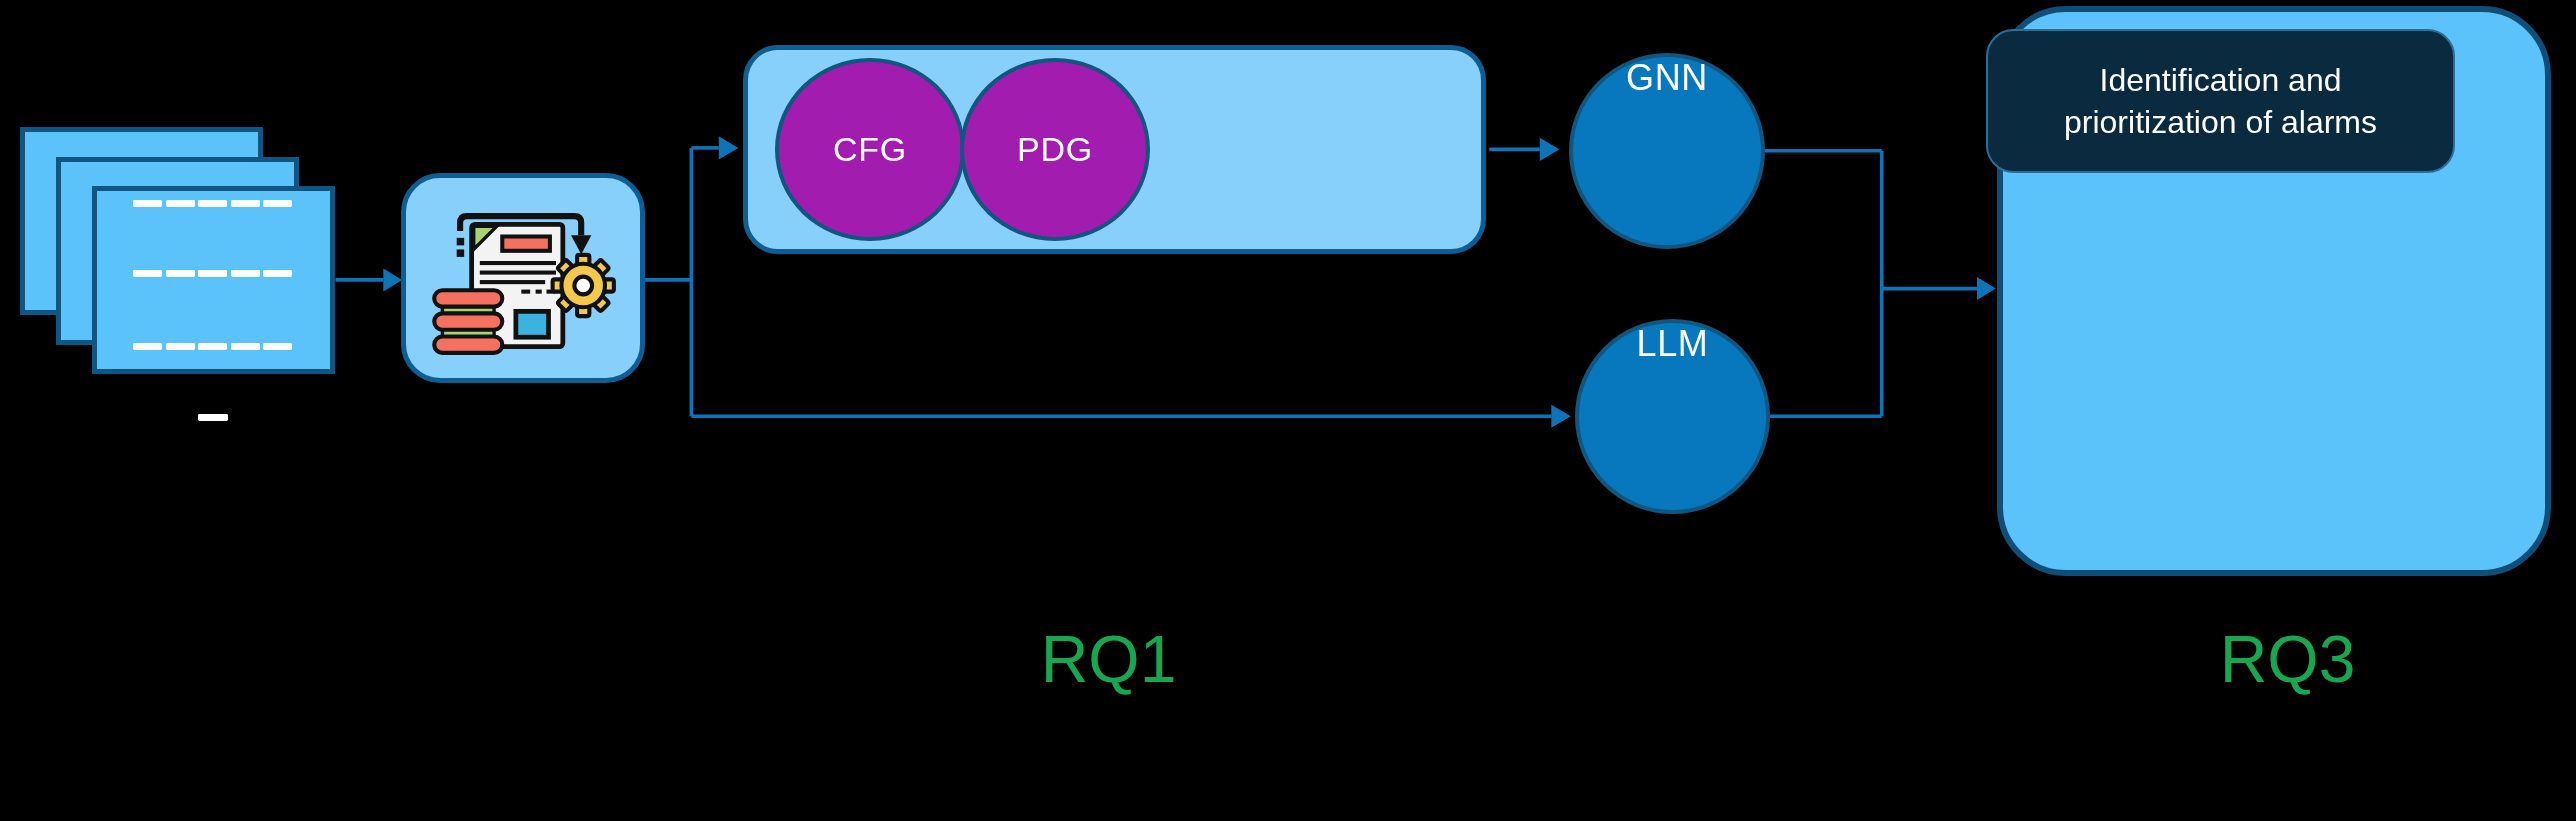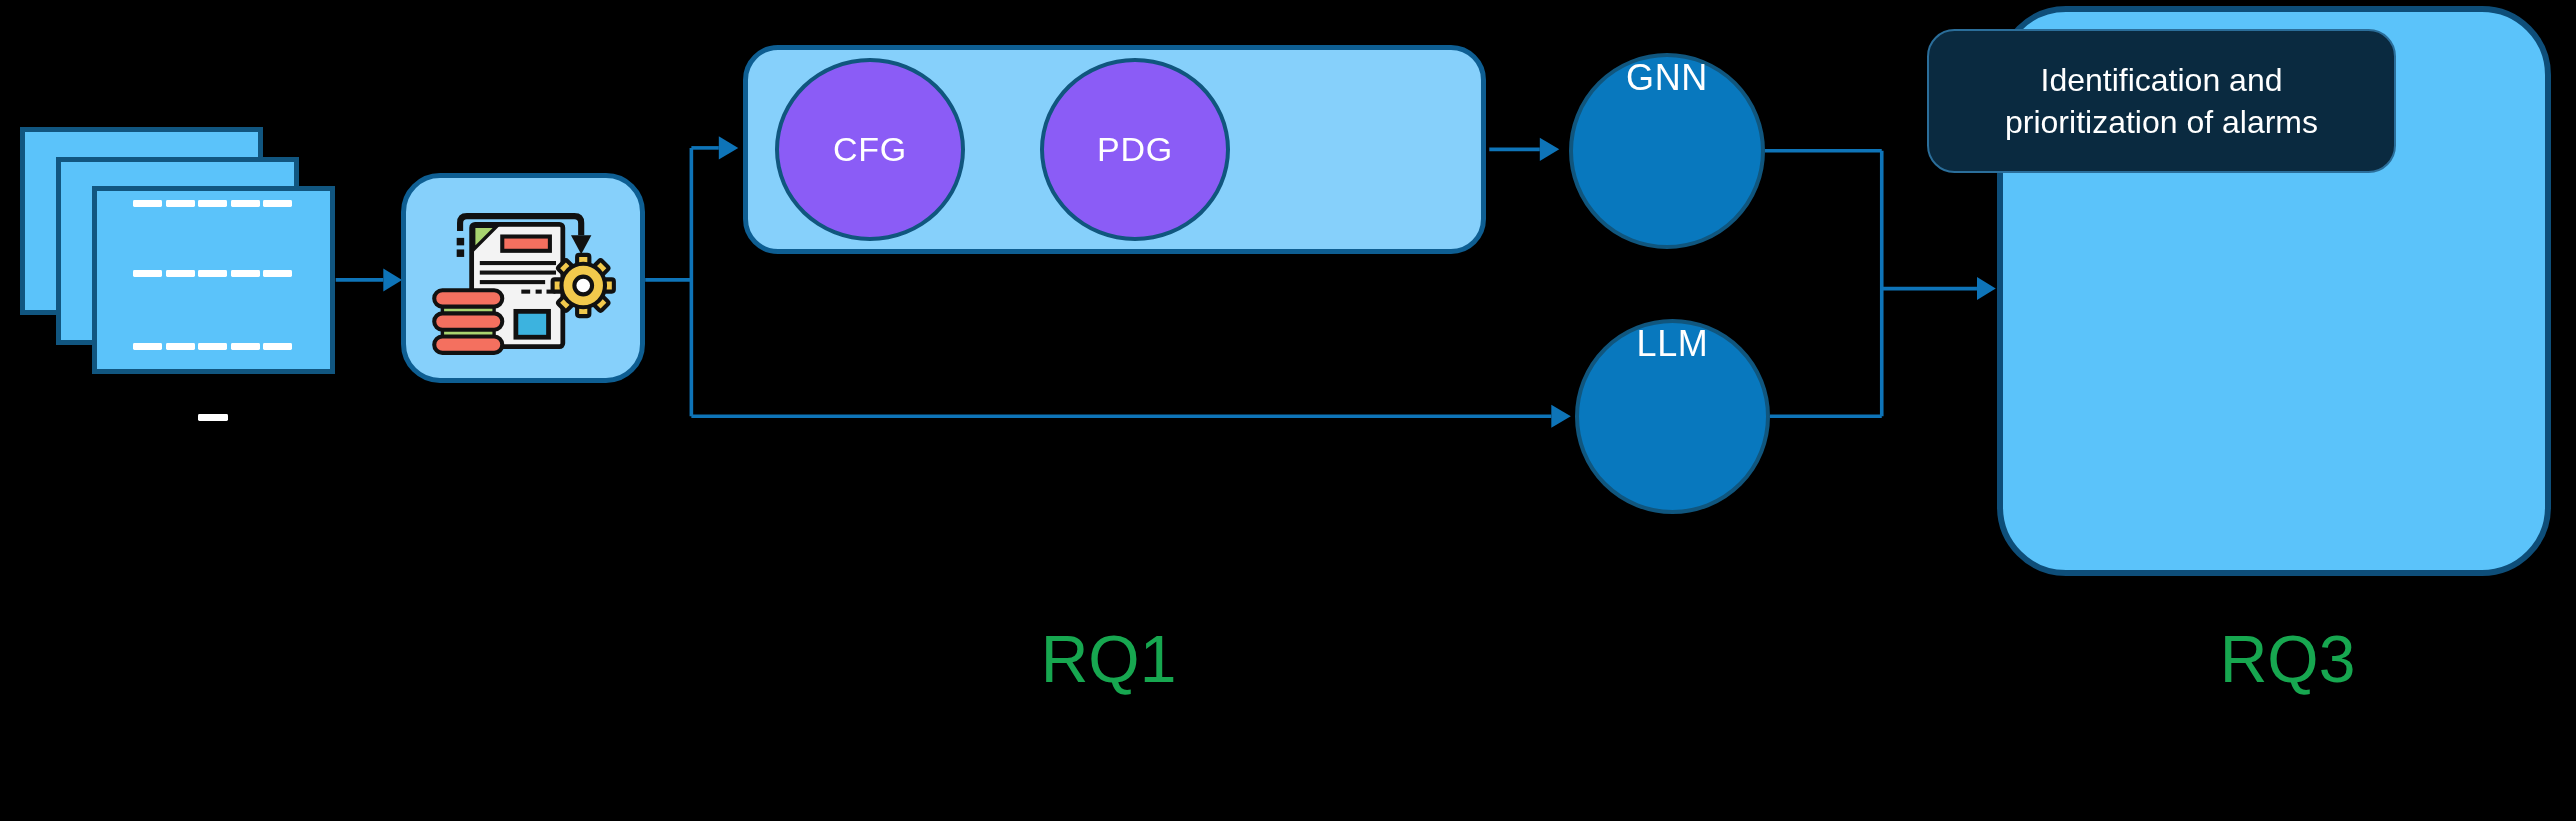--- a/index.html
+++ b/index.html
@@ -32,43 +32,43 @@
   }
   .prebox svg{position:absolute;left:0;top:0;}
 
   
   .repbox{
     position:absolute;left:743px;top:45px;width:743px;height:209px;
     background:#86D0FB;border:5.8px solid #0E5E92;border-radius:35px;box-sizing:border-box;
   }
   .ellipse{
     position:absolute;top:58px;width:190px;height:183px;border-radius:50%;
-    background:#8b5cf6;border:4.3px solid #10567E;box-sizing:border-box;
+    background:#a21caf;border:4.3px solid #10567E;box-sizing:border-box;
     display:flex;align-items:center;justify-content:center;
     color:#fff;font-size:34px;letter-spacing:0.7px;
   }
-  .ellipse.e1{left:775px;} .ellipse.e2{left:1040px;} .ellipse.e3{left:1241px;}
+  .ellipse.e1{left:775px;} .ellipse.e2{left:960px;} .ellipse.e3{left:1241px;}
 
   
   .mcircle{
     position:absolute;border-radius:50%;
     background:#0878BE;border:4.3px solid #10567E;box-sizing:border-box;
     display:flex;justify-content:center;
     color:#fff;font-size:36px;letter-spacing:0.7px;
   }
   .mcircle.gnn{left:1569px;top:53px;width:196px;height:196px;}
   .mcircle.llm{left:1575px;top:319px;width:195px;height:195px;}
 
   
   .outbox{
     position:absolute;left:1997px;top:5.8px;width:554px;height:570px;
     background:#5BC3FA;border:6.5px solid #0E4E79;border-radius:69px;box-sizing:border-box;
   }
   .outcome{
-    position:absolute;left:1927px;width:469px;height:144px;
+    position:absolute;left:1986px;width:469px;height:144px;
     background:#0A2A40;border:2.9px solid #2B6E9A;border-radius:27.4px;box-sizing:border-box;
     display:flex;align-items:center;justify-content:center;text-align:center;
     color:#fff;font-size:32px;line-height:1.32;
   }
   .outcome .inner{max-width:404px;}
   .outcome.o1{top:29px;} .outcome.o2{top:215px;} .outcome.o3{top:393px;}
   .outcome.o3{font-style:italic;}
 
   
   .rq{

